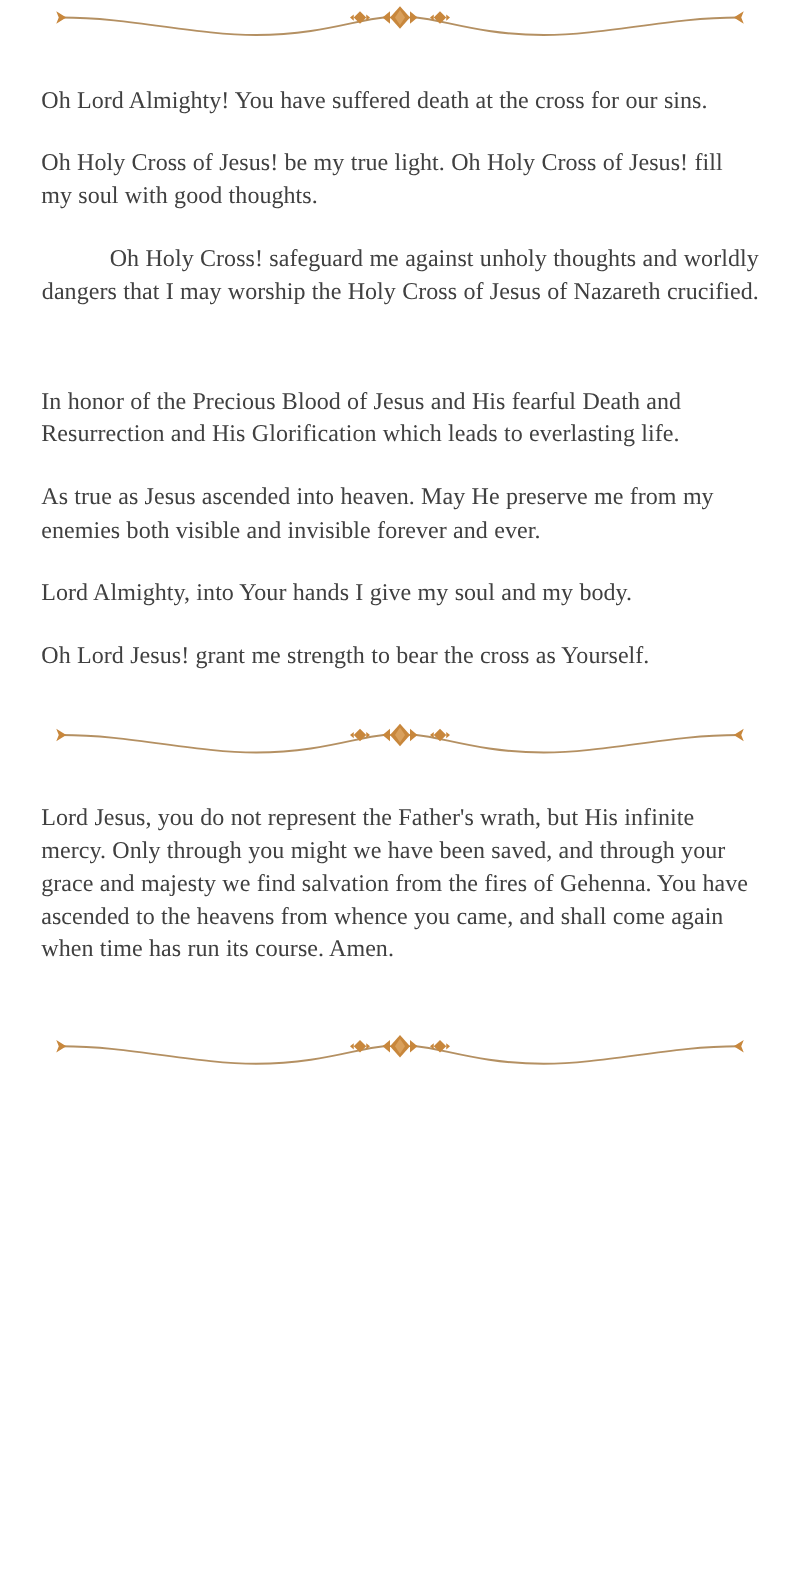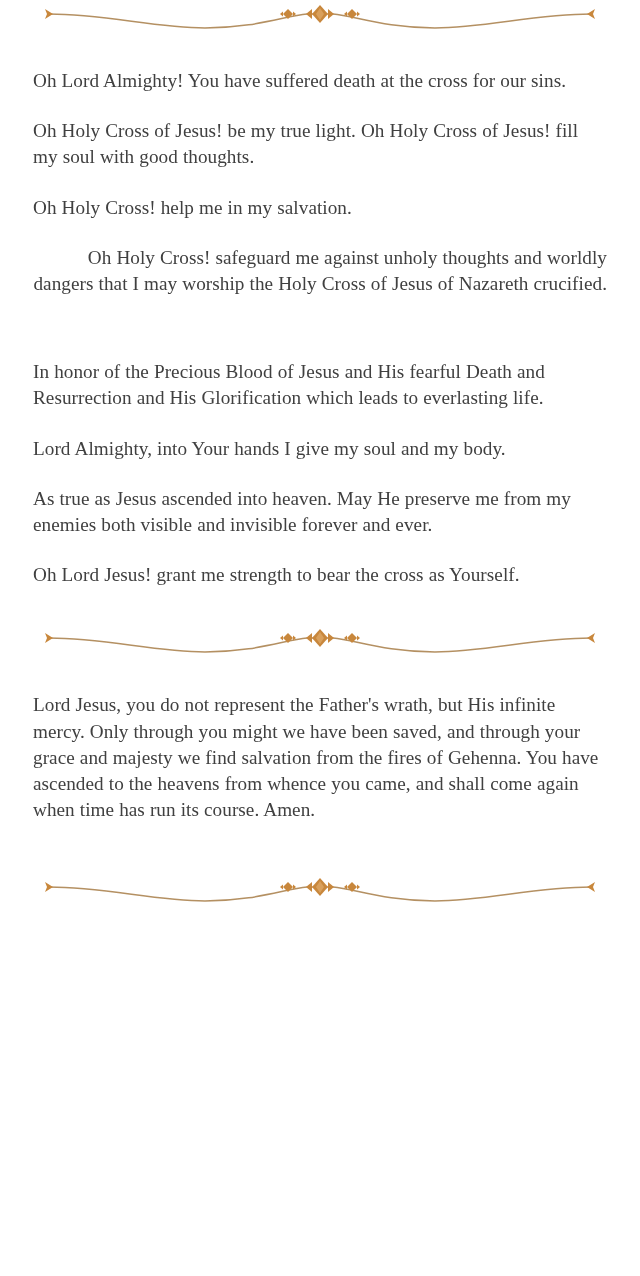--- a/index.html
+++ b/index.html
@@ -98,25 +98,24 @@
         </g>
       </g>
     </svg>
   </div>
 
   <div class="block-gap-top"></div>
 
   <div class="content">
     <p class="para">Oh Lord Almighty! You have suffered death at the cross for our sins.</p>
     <p class="para">Oh Holy Cross of Jesus! be my true light. Oh Holy Cross of Jesus! fill my soul with good thoughts.</p>
-    <p class="para">Oh Holy Cross! help me in my salvation.</p>
     <p class="para spacer-after">Oh Holy Cross! safeguard me against unholy thoughts and worldly dangers that I may worship the Holy Cross of Jesus of Nazareth crucified.</p>
     <p class="para">In honor of the Precious Blood of Jesus and His fearful Death and Resurrection and His Glorification which leads to everlasting life.</p>
+    <p class="para">As true as Jesus ascended into heaven. May He preserve me from my enemies both visible and invisible forever and ever.</p>
     <p class="para">Lord Almighty, into Your hands I give my soul and my body.</p>
-    <p class="para">As true as Jesus ascended into heaven. May He preserve me from my enemies both visible and invisible forever and ever.</p>
     <p class="para">Oh Lord Jesus! grant me strength to bear the cross as Yourself.</p>
   </div>
 
   <div class="block-gap-small"></div>
 
   <div class="divider">
     <svg viewBox="0 0 570 30" preserveAspectRatio="none" xmlns="http://www.w3.org/2000/svg">
       <g>
         <path d="M14,12 C70,12 120,26 170,26 C220,26 250,14 272,12" fill="none" stroke="#b08a5a" stroke-width="1.5" stroke-linecap="round" opacity="0.95"></path>
         <path d="M298,12 C320,14 350,26 400,26 C450,26 500,12 556,12" fill="none" stroke="#b08a5a" stroke-width="1.5" stroke-linecap="round" opacity="0.95"></path>

